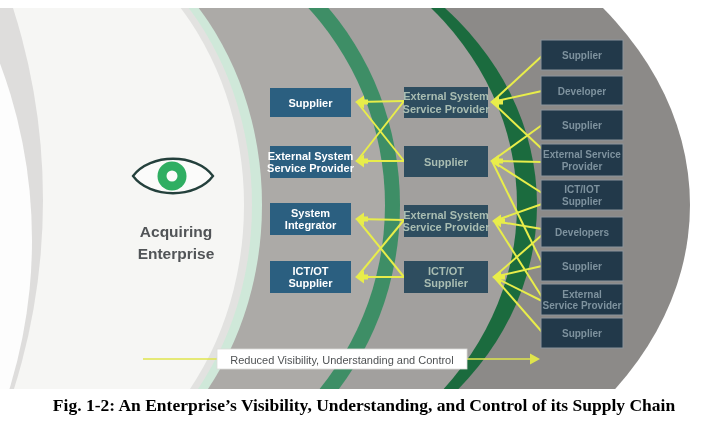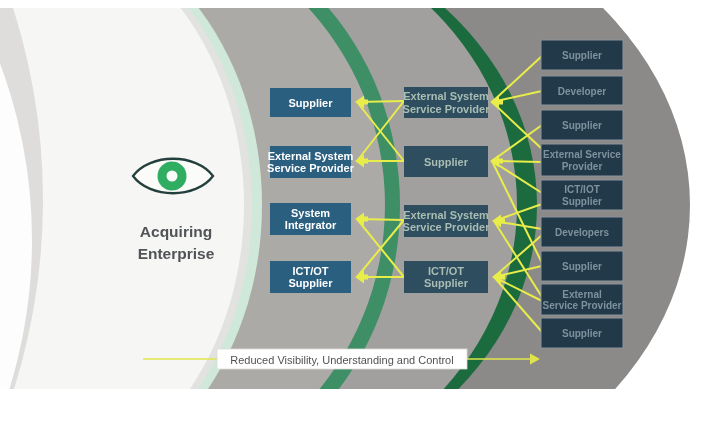--- a/index.html
+++ b/index.html
@@ -144,13 +144,14 @@
         <polygon points="490,161 499,154.5 499,158.5 503,158.5 503,163.5 499,163.5 499,167.5" fill="#e8ed4a"></polygon>
         <polygon points="492,221 501,214.5 501,218.5 505,218.5 505,223.5 501,223.5 501,227.5" fill="#e8ed4a"></polygon>
         <polygon points="492,277 501,270.5 501,274.5 505,274.5 505,279.5 501,279.5 501,283.5" fill="#e8ed4a"></polygon>
         <polygon points="540,359 530,353.5 530,364.5" fill="#dfe44c"></polygon>
       </g>
     <g id="layer-banner">
         <rect x="217" y="349" width="250" height="20" fill="#ffffff" stroke="#dcdcda" stroke-width="0.8"></rect>
         <text x="342" y="359.5" text-anchor="middle" dominant-baseline="central" fill="#4f5254" font-size="11">Reduced Visibility, Understanding and Control</text>
       </g>
   </svg>
+  <div class="caption">Fig. 1-2: An Enterprise’s Visibility, Understanding, and Control of its Supply Chain</div>
 </div>
 
 </body></html>

